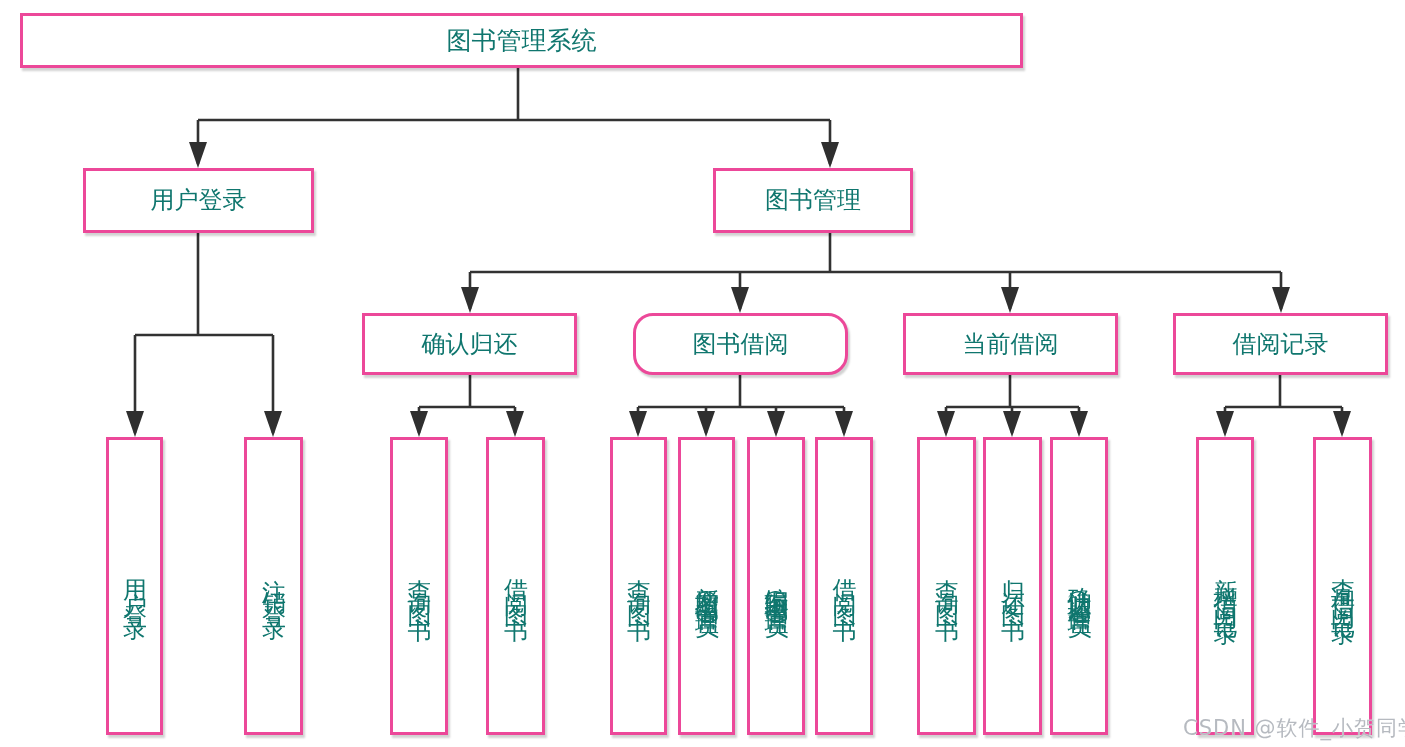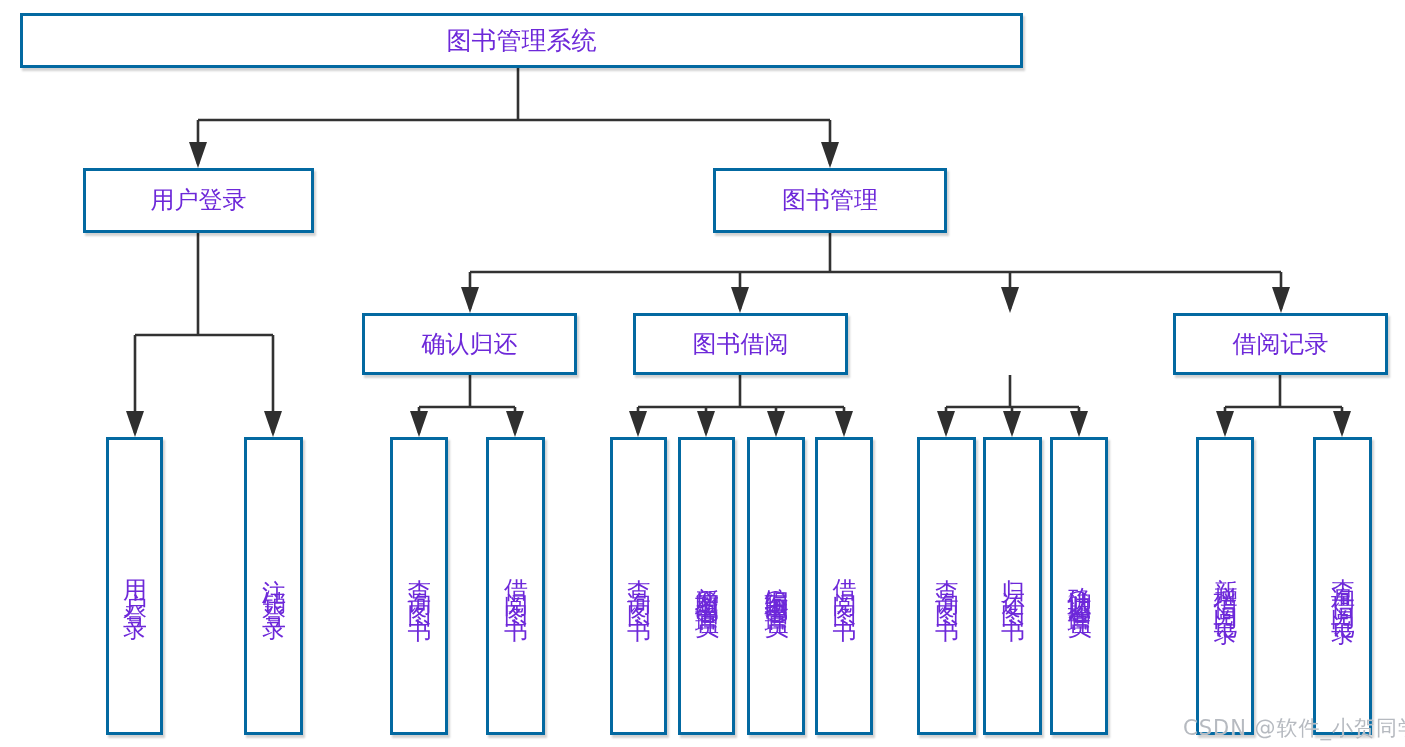--- a/index.html
+++ b/index.html
@@ -3,23 +3,23 @@
 <meta charset="utf-8">
 <style>
   html,body{margin:0;padding:0;background:#ffffff;}
   #stage{
     position:relative;width:1405px;height:747px;background:#ffffff;overflow:hidden;
     font-family:"DejaVu Sans","Liberation Sans",sans-serif;
   }
   #wires{position:absolute;left:0;top:0;width:1405px;height:747px;}
   .node{
     position:absolute;box-sizing:border-box;background:#ffffff;
-    border:3px solid #0369a1;box-shadow:2px 3px 2px rgba(0,0,0,0.18);
+    border:3px solid #ec4899;box-shadow:2px 3px 2px rgba(0,0,0,0.18);
     display:flex;align-items:center;justify-content:center;
-    color:#6d28d9;font-size:24px;line-height:1.2;white-space:nowrap;
+    color:#0f766e;font-size:24px;line-height:1.2;white-space:nowrap;
   }
   .root{font-size:25px;}
   .vert{
     writing-mode:vertical-rl;text-orientation:mixed;
   }
   .ls4{letter-spacing:13px;}
   .ls6{letter-spacing:9px;}
   .ls9{letter-spacing:4px;}
   #watermark{
     position:absolute;left:1183px;top:714px;z-index:5;
@@ -68,24 +68,25 @@
       <polygon points="1003,411 1021,411 1012,437"></polygon>
       <polygon points="1070,411 1088,411 1079,437"></polygon>
       <polygon points="1216,411 1234,411 1225,437"></polygon>
       <polygon points="1333,411 1351,411 1342,437"></polygon>
     </g>
   </svg>
 
   <div class="node root" style="left:20px;top:13px;width:1003px;height:55px;">图书管理系统</div>
 
   <div class="node" style="left:83px;top:168px;width:231px;height:65px;">用户登录</div>
-  <div class="node" style="left:713px;top:168px;width:234px;height:65px;">图书管理</div>
+  <div class="node" style="left:713px;top:168px;width:200px;height:65px;">图书管理</div>
 
   <div class="node" style="left:362px;top:313px;width:215px;height:62px;">确认归还</div>
-  <div class="node" style="left:633px;top:313px;width:215px;height:62px;">图书借阅</div>
+  <div class="node" style="left:633px;top:313px;width:215px;height:62px;border-radius:20px;">图书借阅</div>
+  <div class="node" style="left:903px;top:313px;width:215px;height:62px;">当前借阅</div>
   <div class="node" style="left:1173px;top:313px;width:215px;height:62px;">借阅记录</div>
 
   <div class="node vert ls4" style="left:106px;top:437px;width:57px;height:298px;">用户登录</div>
   <div class="node vert ls4" style="left:244px;top:437px;width:59px;height:298px;">注销登录</div>
 
   <div class="node vert ls4" style="left:390px;top:437px;width:58px;height:298px;">查询图书</div>
   <div class="node vert ls4" style="left:486px;top:437px;width:59px;height:298px;">借阅图书</div>
 
   <div class="node vert ls4" style="left:610px;top:437px;width:57px;height:298px;">查询图书</div>
   <div class="node vert ls9" style="left:678px;top:437px;width:57px;height:298px;">新增图书（管理员）</div>

